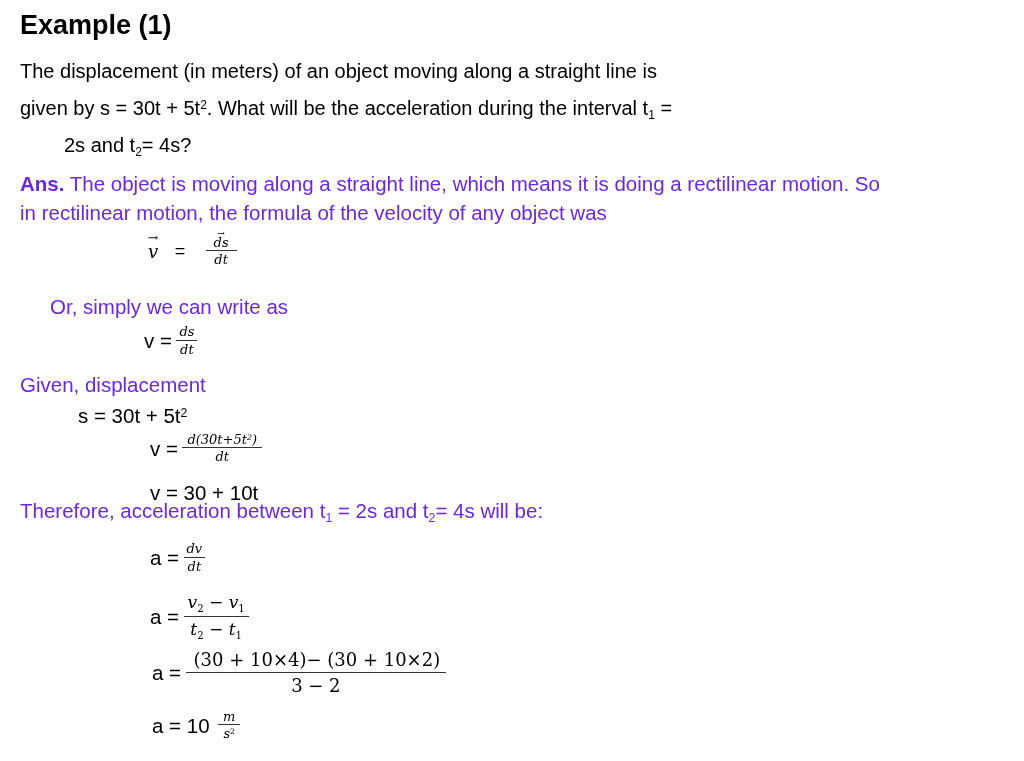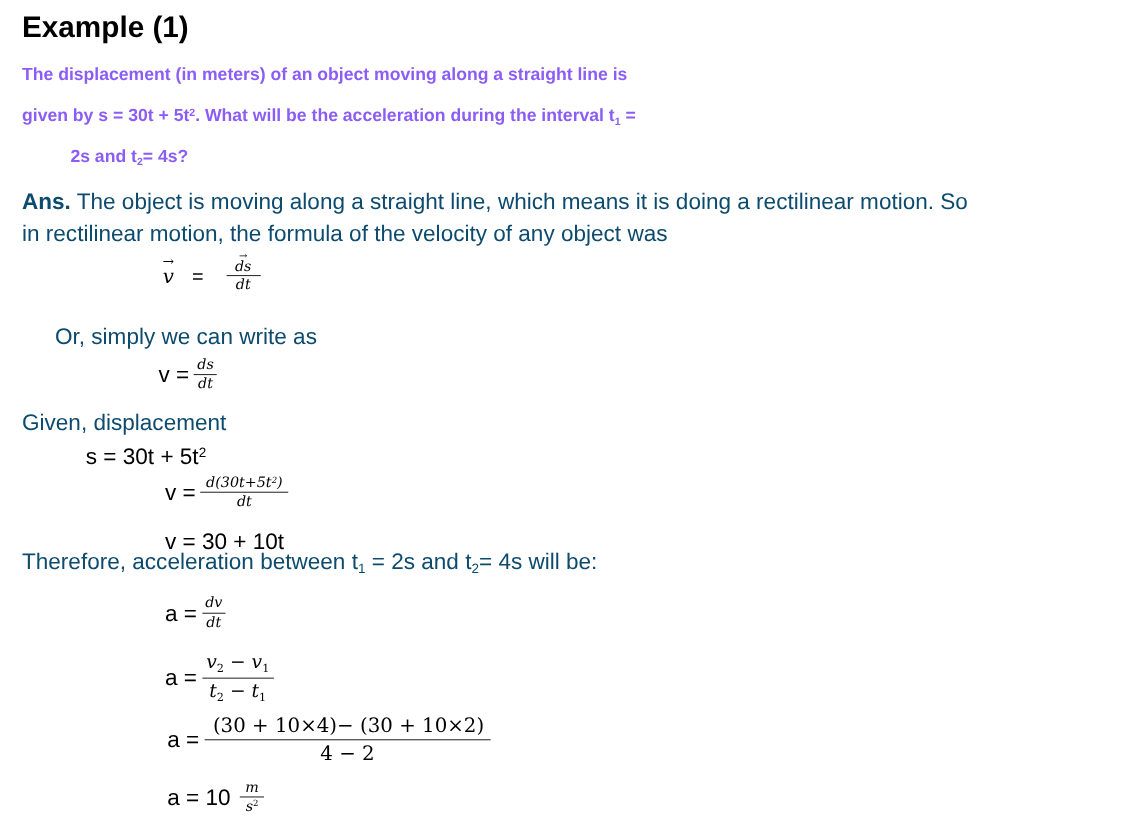--- a/index.html
+++ b/index.html
@@ -1,20 +1,20 @@
 <!DOCTYPE html>
 <html><head>
 <meta charset="utf-8">
 <style>
   html, body { margin: 0; padding: 0; background: #ffffff; }
   body { width: 1024px; height: 761px; position: relative; overflow: hidden; font-family: "Liberation Sans", sans-serif; color: #000; }
   .abs { position: absolute; white-space: nowrap; }
   .title { left: 20px; top: 10px; font-size: 27px; font-weight: bold; color: #000000; }
-  .q { left: 20px; font-size: 16px; font-weight: bold; color: #8b5cf6; }
-  .body { left: 20px; font-size: 20.5px; color: #0c4a6e; }
+  .q { left: 20px; font-size: 20px; font-weight: normal; color: #000000; }
+  .body { left: 20px; font-size: 20.5px; color: #6d28d9; }
   .b { font-weight: bold; }
   .sub { font-size: 0.6em; vertical-align: -0.35em; }
   .sup { font-size: 0.6em; vertical-align: 0.5em; }
   .eqtext { font-size: 20.5px; }
   .serif { font-family: "DejaVu Serif", serif; font-style: italic; }
   .frac { display: inline-flex; flex-direction: column; align-items: center; vertical-align: middle; font-family: "DejaVu Serif", serif; font-style: italic; }
   .frac .num { padding: 0 3px 1px 3px; border-bottom: 1px solid #333; line-height: 1.1; }
   .frac .den { padding: 2px 3px 0 3px; line-height: 1.1; }
   .f-small { font-size: 13px; }
   .f-med { font-size: 17px; }
@@ -83,21 +83,21 @@
   <span class="frac f-med">
     <span class="num" style="padding:0 4px 2px 4px;"><span>v</span><span class="sub upright">2</span><span class="upright"> − </span><span>v</span><span class="sub upright">1</span></span>
     <span class="den" style="padding-top:3px;"><span>t</span><span class="sub upright">2</span><span class="upright"> − </span><span>t</span><span class="sub upright">1</span></span>
   </span>
 </div>
 
 <div class="abs" style="left:152px; top:650px;">
   <span class="eqtext" style="vertical-align:middle;">a =</span>
   <span class="frac f-med2 upright">
     <span class="num" style="padding:0 6px 2px 8px;">(30 + 10×4)− (30 + 10×2)</span>
-    <span class="den" style="padding-top:3px;">4 − 2</span>
+    <span class="den" style="padding-top:3px;">3 − 2</span>
   </span>
 </div>
 
 <div class="abs" style="left:152px; top:710px;">
   <span class="eqtext" style="vertical-align:middle; margin-right:4px;">a = 10</span>
   <span class="frac f-small">
     <span class="num" style="padding:0 5px;">m</span>
     <span class="den"><span>s</span><span class="sup upright">2</span></span>
   </span>
 </div>

